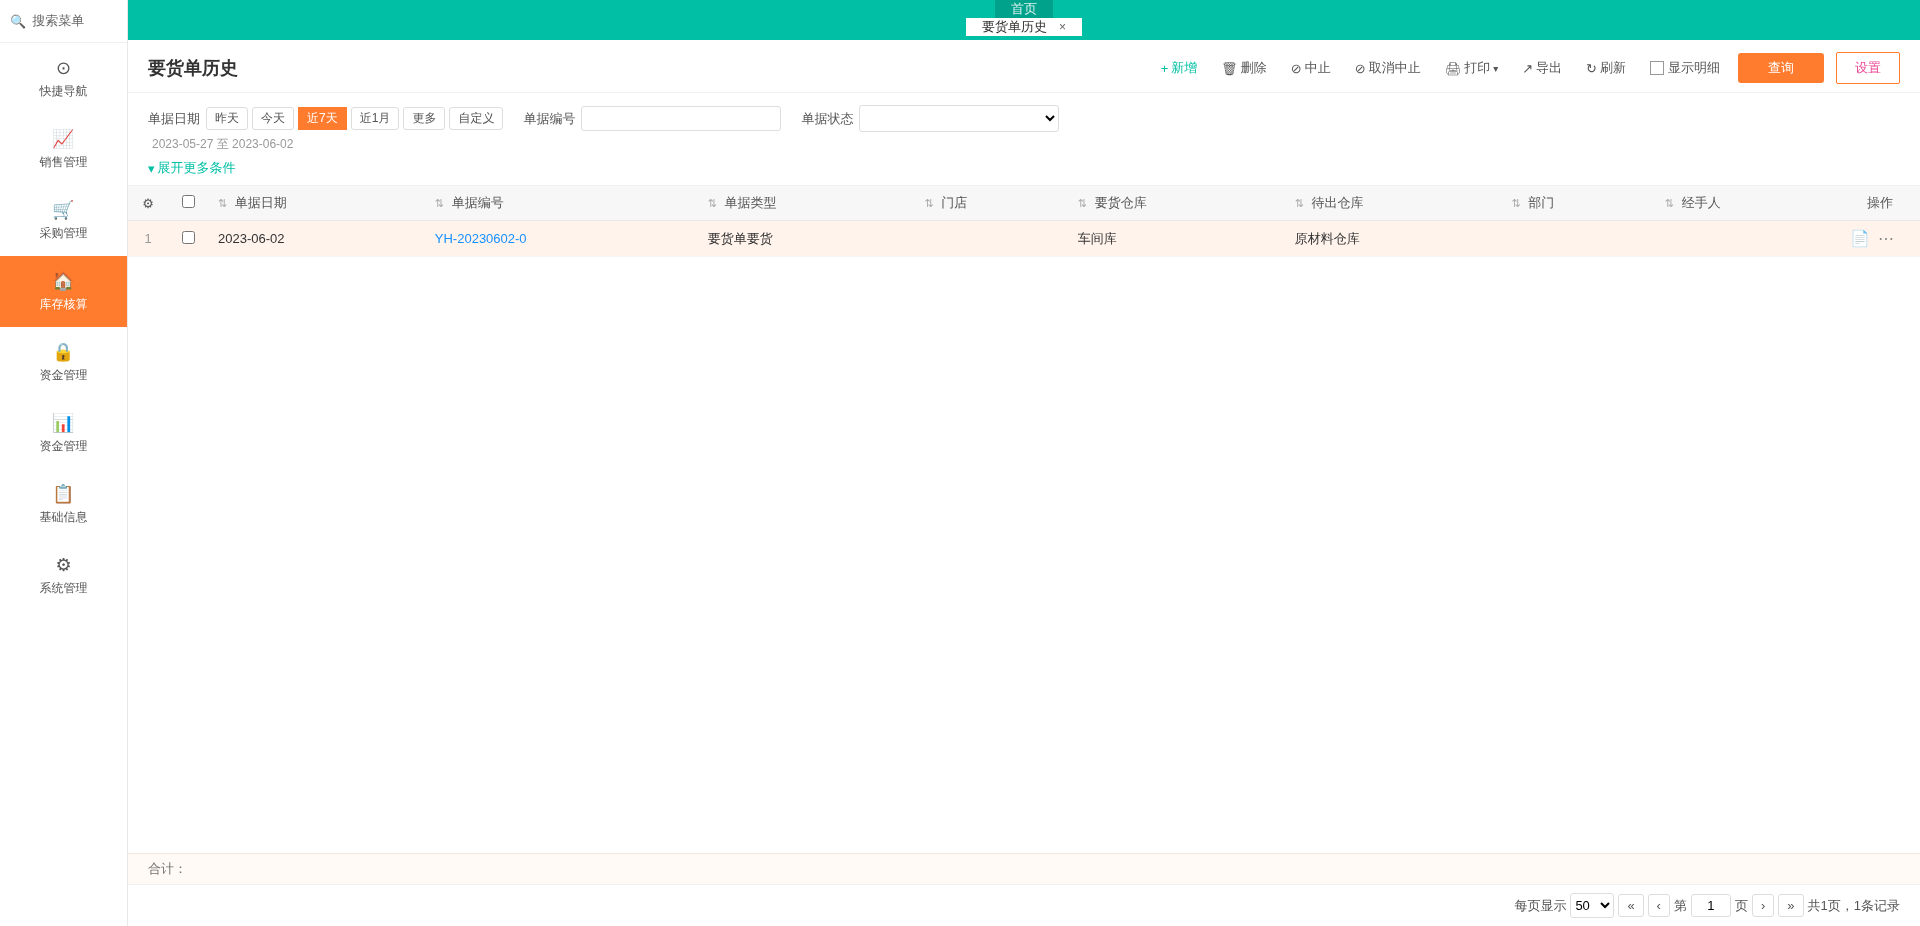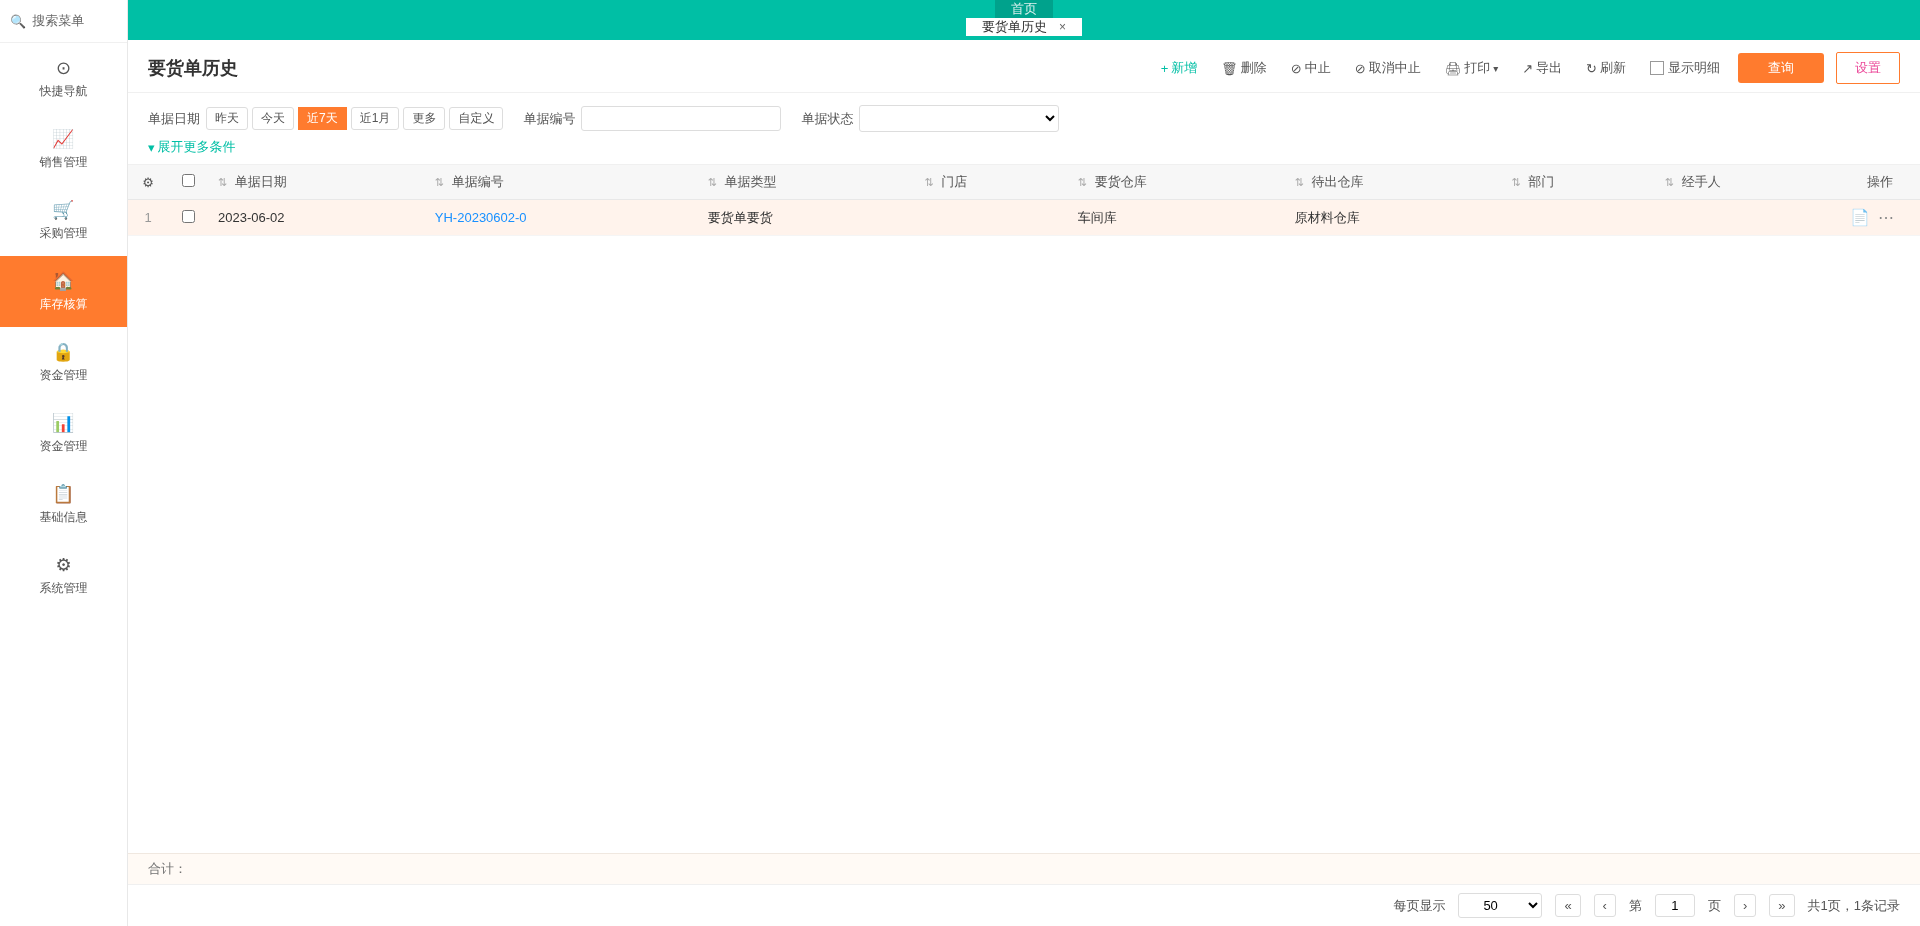--- a/index.html
+++ b/index.html
@@ -60,24 +60,24 @@
     tbody td { padding: 8px 10px; color: #333; }
     tbody td a { color: #1890ff; text-decoration: none; }
     .row-num { color: #999; }
     .action-icons { display: flex; gap: 8px; }
     .action-icon { cursor: pointer; color: #888; font-size: 16px; }
 
     
     .table-footer { background: #fffaf5; border-top: 1px solid #f0e8e0; padding: 6px 20px; font-size: 13px; color: #737373; }
 
     
-    .pagination { background: #fff; border-top: 1px solid #f0f0f0; padding: 8px 20px; display: flex; align-items: center; justify-content: flex-end; gap: 13px; font-size: 13px; color: #555; }
+    .pagination { background: #fff; border-top: 1px solid #f0f0f0; padding: 8px 20px; display: flex; align-items: center; justify-content: flex-end; gap: 4px; font-size: 13px; color: #555; }
     .page-btn { border: 1px solid #ddd; background: #fff; padding: 3px 8px; border-radius: 3px; cursor: pointer; font-size: 13px; color: #555; }
     .page-num-input { border: 1px solid #ddd; width: 40px; text-align: center; padding: 3px; border-radius: 3px; font-size: 13px; }
-    .page-size-select { border: 1px solid #ddd; padding: 3px 20px; border-radius: 3px; font-size: 13px; background: #fff; }
+    .page-size-select { border: 1px solid #ddd; padding: 3px 0; border-radius: 3px; font-size: 13px; background: #fff; }
   </style>
 </head>
 <body>
 
 <div class="sidebar">
   <div class="sidebar-search">
     <span>🔍</span>
     <span>搜索菜单</span>
   </div>
   <div class="sidebar-item">
@@ -189,20 +189,23 @@
         <div class="filter-item">
           <span class="filter-label">单据编号</span>
           <input class="filter-input" type="text" style="">
         </div>
         <div class="filter-item">
           <span class="filter-label">单据状态</span>
           <select class="filter-select">
             <option value=""></option>
           </select>
         </div>
+      </div>
+      <div style="margin-top:4px; padding-left:4px;">
+        <span class="filter-label" style="color:#999;font-size:12px">2023-05-27 至 2023-06-02</span>
       </div>
       <div style="text-align:center; margin-top:4px;">
         <span class="expand-more">
           <span>▾</span>
           <span>展开更多条件</span>
         </span>
       </div>
     </div>
 
     <div class="table-wrapper">

